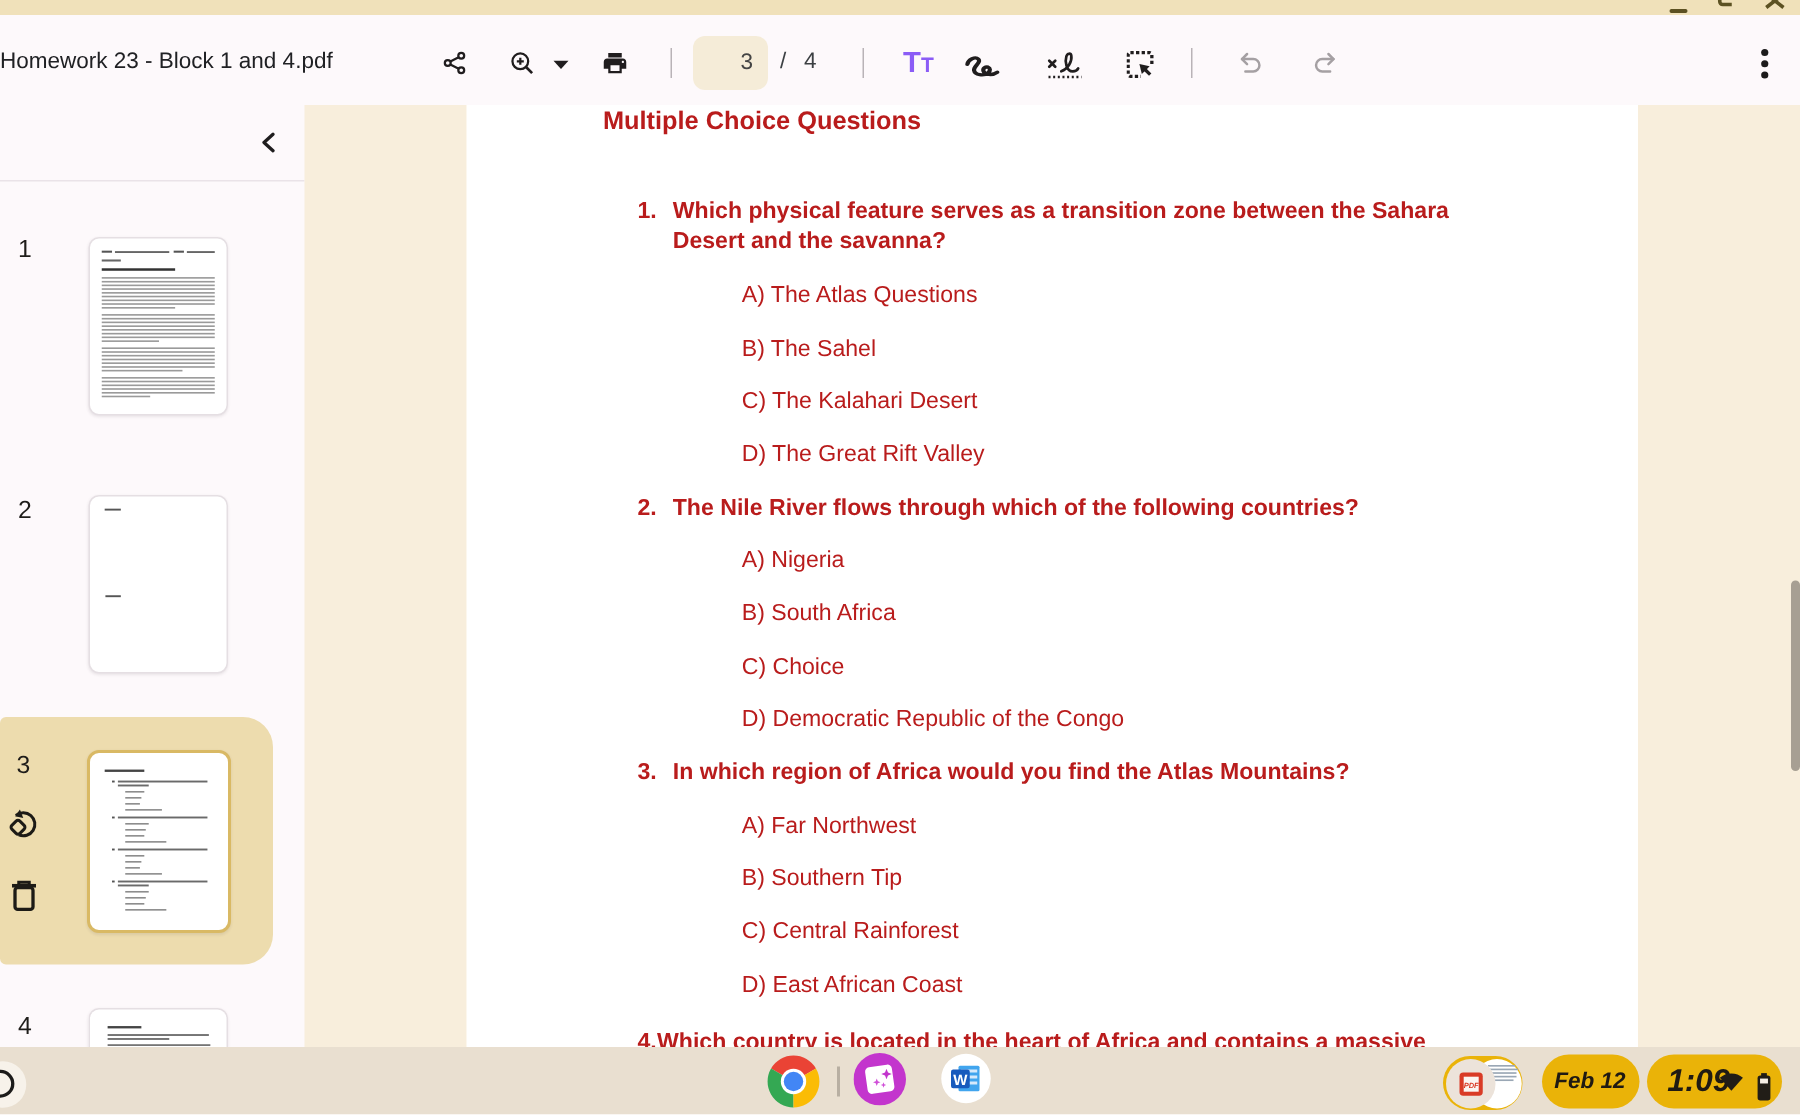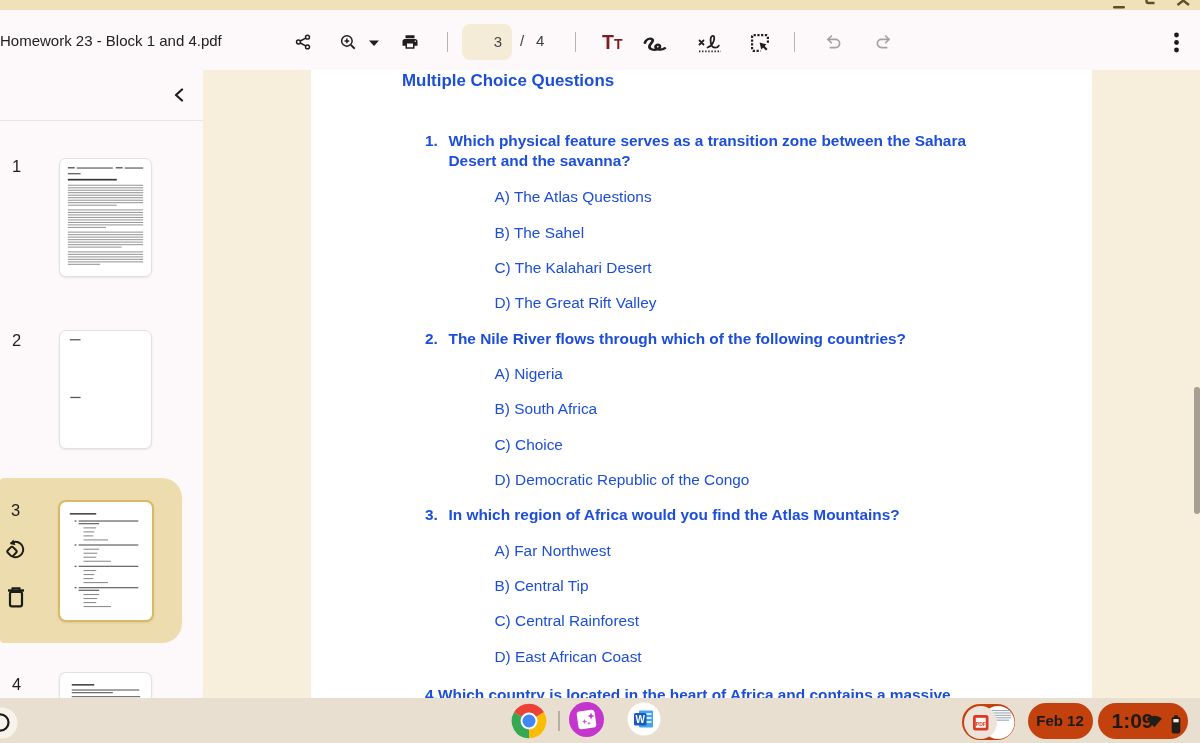--- a/index.html
+++ b/index.html
@@ -11,25 +11,25 @@
 .vdiv { width:1px; background:#b9b3b7; }
 #pagebox { left:462px; top:14px; width:50px; height:36px; background:#f5ecd8; border-radius:8px; color:#444; font-size:15px; text-align:right; line-height:36px; padding-right:10px; }
 .pn { top:22px; font-size:15px; color:#3c4043; }
 #sidebar { left:0; top:70px; width:203px; height:628px; background:#fdf9fb; }
 #sep { left:0; top:50px; width:203px; height:1px; background:#eae3e8; }
 .thumb { position:absolute; background:#fff; border:1px solid #e5dfe3; border-radius:7px; box-shadow:0 1px 2px rgba(60,50,60,0.10); }
 .tnum { position:absolute; font-size:16.5px; color:#1f1d1a; line-height:20px; }
 #sel { left:0; top:408px; width:182px; height:165px; background:#eddcae; border-radius:4px 20px 20px 4px; }
 #content { left:203px; top:70px; width:997px; height:628px; background:#f8eedc; overflow:hidden; }
 #page { position:absolute; left:108px; top:0; width:781px; height:628px; background:#ffffff; }
-#page div { position:absolute; font-size:15.4px; line-height:20px; color:#1d4ed8; white-space:nowrap; }
+#page div { position:absolute; font-size:15.4px; line-height:20px; color:#b91c1c; white-space:nowrap; }
 #page .b { font-weight:bold; }
 #scroll { left:1194px; top:387px; width:5.5px; height:127px; background:#a79f93; border-radius:3px; }
 #shelf { left:0; top:698px; width:1200px; height:45px; background:#e9dfd0; }
-.pill { position:absolute; background:#c2410c; border-radius:18px; }
+.pill { position:absolute; background:#eab308; border-radius:18px;font-style:italic; }
 </style></head>
 <body>
 <div id="app">
   <div id="cap" class="abs">
     <svg class="abs" style="left:1105px;top:0" width="95" height="10" viewBox="0 0 95 10">
       <rect x="8" y="6" width="12" height="2.6" rx="1.3" fill="#5c5122"></rect>
       <path d="M41.5 -2 v3 a2 2 0 0 0 2 2 h6" stroke="#5c5122" stroke-width="2.4" fill="none"></path>
       <path d="M72.5 -4 L84 5 M84 -4 L72.5 5" stroke="#5c5122" stroke-width="2.4" fill="none"></path>
     </svg>
   </div>
@@ -50,21 +50,21 @@
         <path d="M1 0.5 L6 6 L11 0.5 z" fill="#201d1e"></path>
       </svg>
     <svg class="abs" style="left:401px;top:23px" width="18" height="18" viewBox="0 0 24 24" fill="#201d1e">
       <path d="M19 8 H5 c-1.7 0 -3 1.3 -3 3 v6 h4 v4 h12 v-4 h4 v-6 c0 -1.7 -1.3 -3 -3 -3 z M16 19 H8 v-5 h8 z M19 12 c-.55 0 -1 -.45 -1 -1 s.45 -1 1 -1 1 .45 1 1 -.45 1 -1 1 z M18 3 H6 v4 h12 z"></path>
     </svg>
     <div class="vdiv abs" style="left:447px;top:22px;height:20px"></div>
     <div id="pagebox" class="abs">3</div>
     <div class="pn abs" style="left:520px">/</div>
     <div class="pn abs" style="left:536px">4</div>
     <div class="vdiv abs" style="left:575px;top:22px;height:20px"></div>
-    <div class="abs" style="left:602px;top:22.2px;font-weight:bold;color:#7f1d1d;font-size:19.5px;line-height:20px">T<span style="font-size:14px">T</span></div>
+    <div class="abs" style="left:602px;top:22.2px;font-weight:bold;color:#8b5cf6;font-size:19.5px;line-height:20px">T<span style="font-size:14px">T</span></div>
     <svg class="abs" style="left:642px;top:26px" width="26" height="16" viewBox="0 0 26 16" fill="none" stroke="#201d1e" stroke-width="2.2" stroke-linecap="round">
       <g transform="translate(-1.2,0) scale(1.28 1.02)">
           <path d="M3.2 6.8 C3.6 3.4 7.4 1.4 9.0 3.4 C10.7 5.5 6.3 7.8 6.7 10.7 C7.1 13.7 11.7 14.6 14.0 12.3 C15.4 10.9 15.1 9.1 14.0 8.6 C12.7 8.1 11.1 9.4 11.6 11.2 C12.2 13.5 16.2 14.3 18.8 11.9"></path>
         </g>
     </svg>
     <svg class="abs" style="left:697px;top:20.5px" width="28" height="22" viewBox="0 0 28 22">
       <g fill="none" stroke="#201d1e" stroke-width="1.8" stroke-linecap="round">
         <path d="M2.5 9.5 l4 4 M6.5 9.5 l-4 4"></path>
         <path d="M10.5 16.5 C15 15 17.8 10 17.2 6.2 C16.9 4.2 14.6 4.4 13.9 6.6 C13 9.5 13.6 16.6 18.2 16.6 C20.2 16.6 21.3 15.6 21.8 14.6"></path>
       </g>
@@ -208,21 +208,21 @@
       <div style="left:183.5px;top:223.4px">D) The Great Rift Valley</div>
       <div class="b" style="left:114px;top:258.7px">2.</div>
       <div class="b" style="left:137.5px;top:258.7px">The Nile River flows through which of the following countries?</div>
       <div style="left:183.5px;top:294px">A) Nigeria</div>
       <div style="left:183.5px;top:329.3px">B) South Africa</div>
       <div style="left:183.5px;top:364.6px">C) Choice</div>
       <div style="left:183.5px;top:400px">D) Democratic Republic of the Congo</div>
       <div class="b" style="left:114px;top:435.3px">3.</div>
       <div class="b" style="left:137.5px;top:435.3px">In which region of Africa would you find the Atlas Mountains?</div>
       <div style="left:183.5px;top:470.6px">A) Far Northwest</div>
-      <div style="left:183.5px;top:505.9px">B) Central Tip</div>
+      <div style="left:183.5px;top:505.9px">B) Southern Tip</div>
       <div style="left:183.5px;top:541.2px">C) Central Rainforest</div>
       <div style="left:183.5px;top:576.5px">D) East African Coast</div>
       <div class="b" style="left:114px;top:614.5px">4.</div>
       <div class="b" style="left:127px;top:614.5px">Which country is located in the heart of Africa and contains a massive</div>
     </div>
   </div>
   <div id="scroll" class="abs"></div>
   <div id="shelf" class="abs">
     <svg class="abs" style="left:-14px;top:9px" width="32" height="32" viewBox="0 0 32 32">
       <circle cx="16" cy="16" r="15.5" fill="#f7f2ea"></circle>

